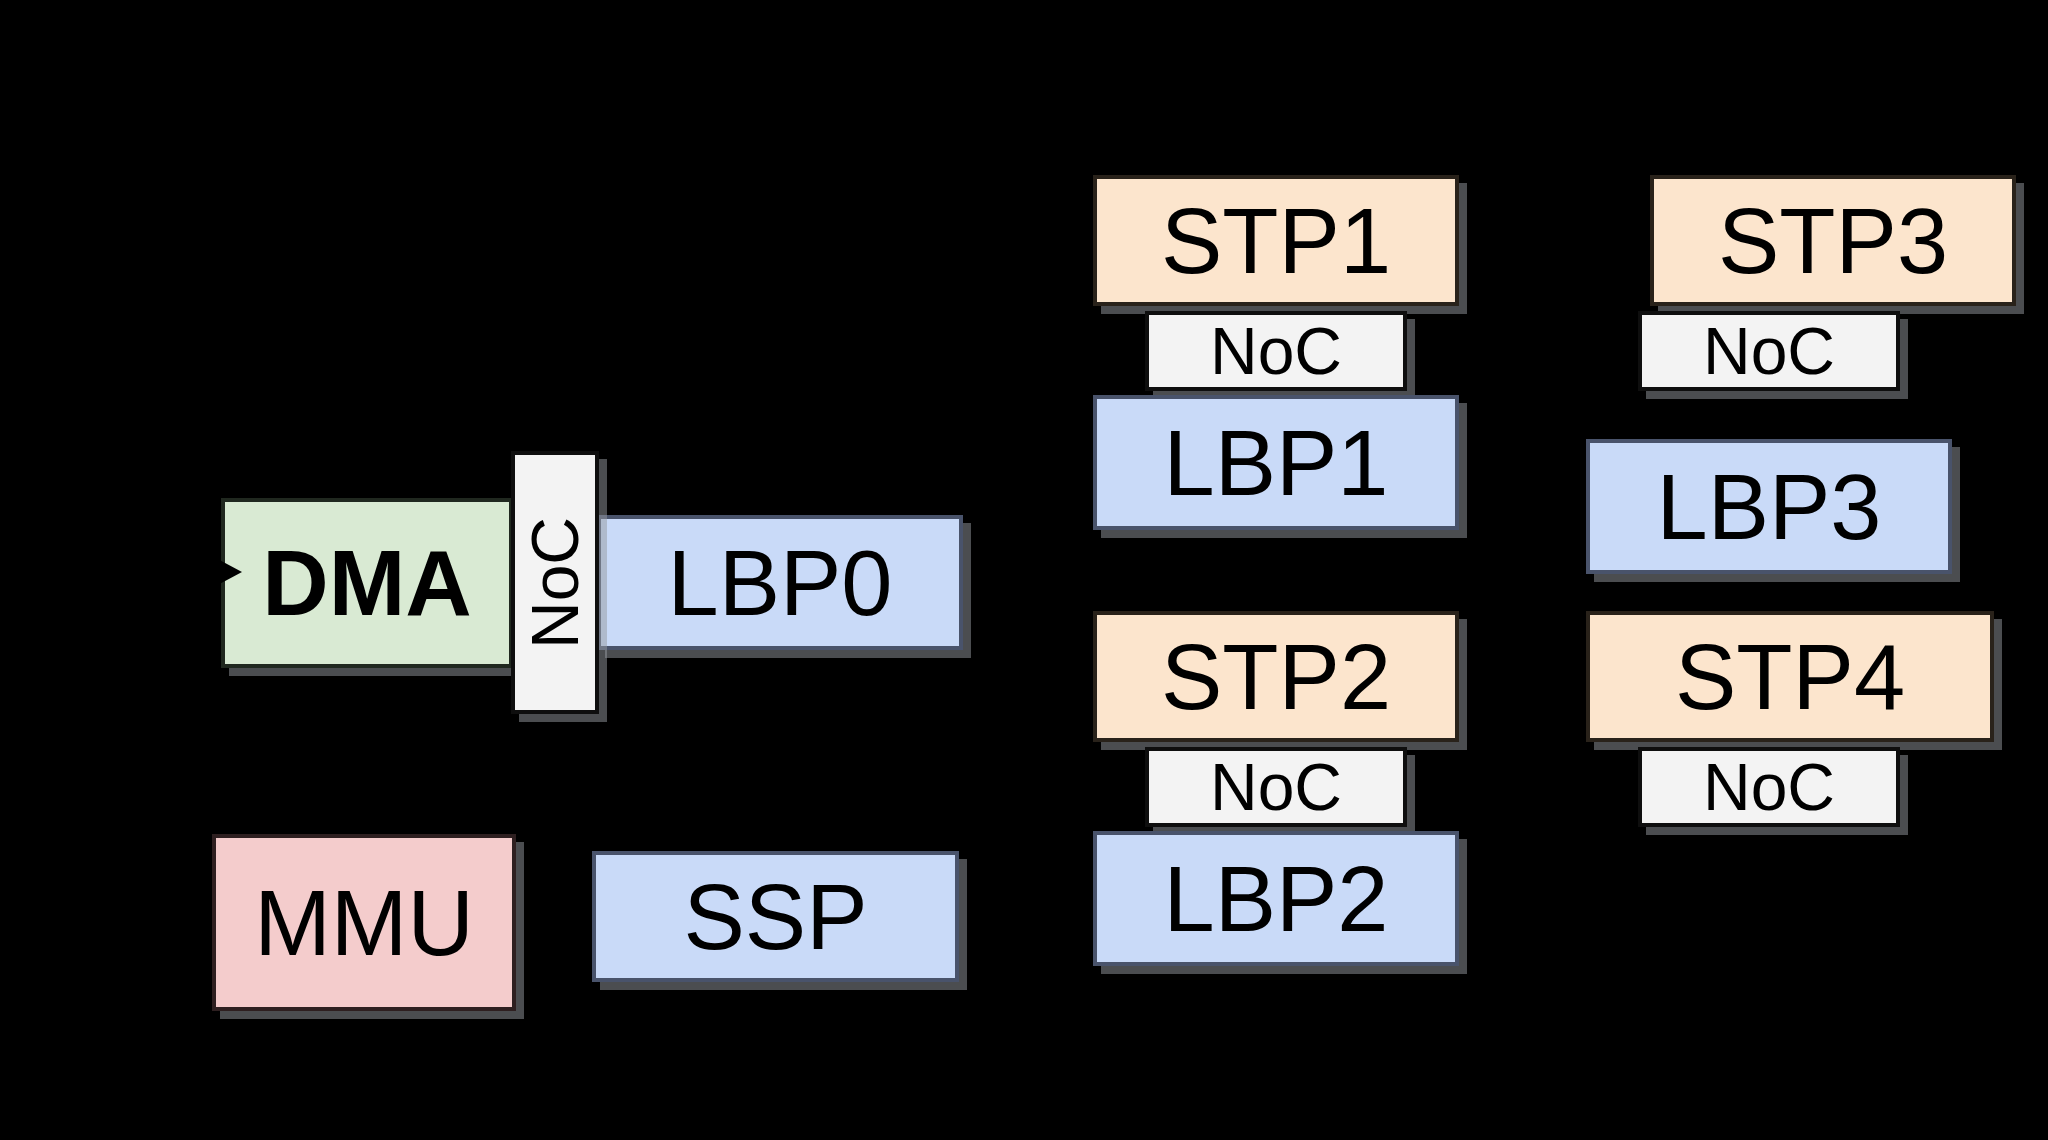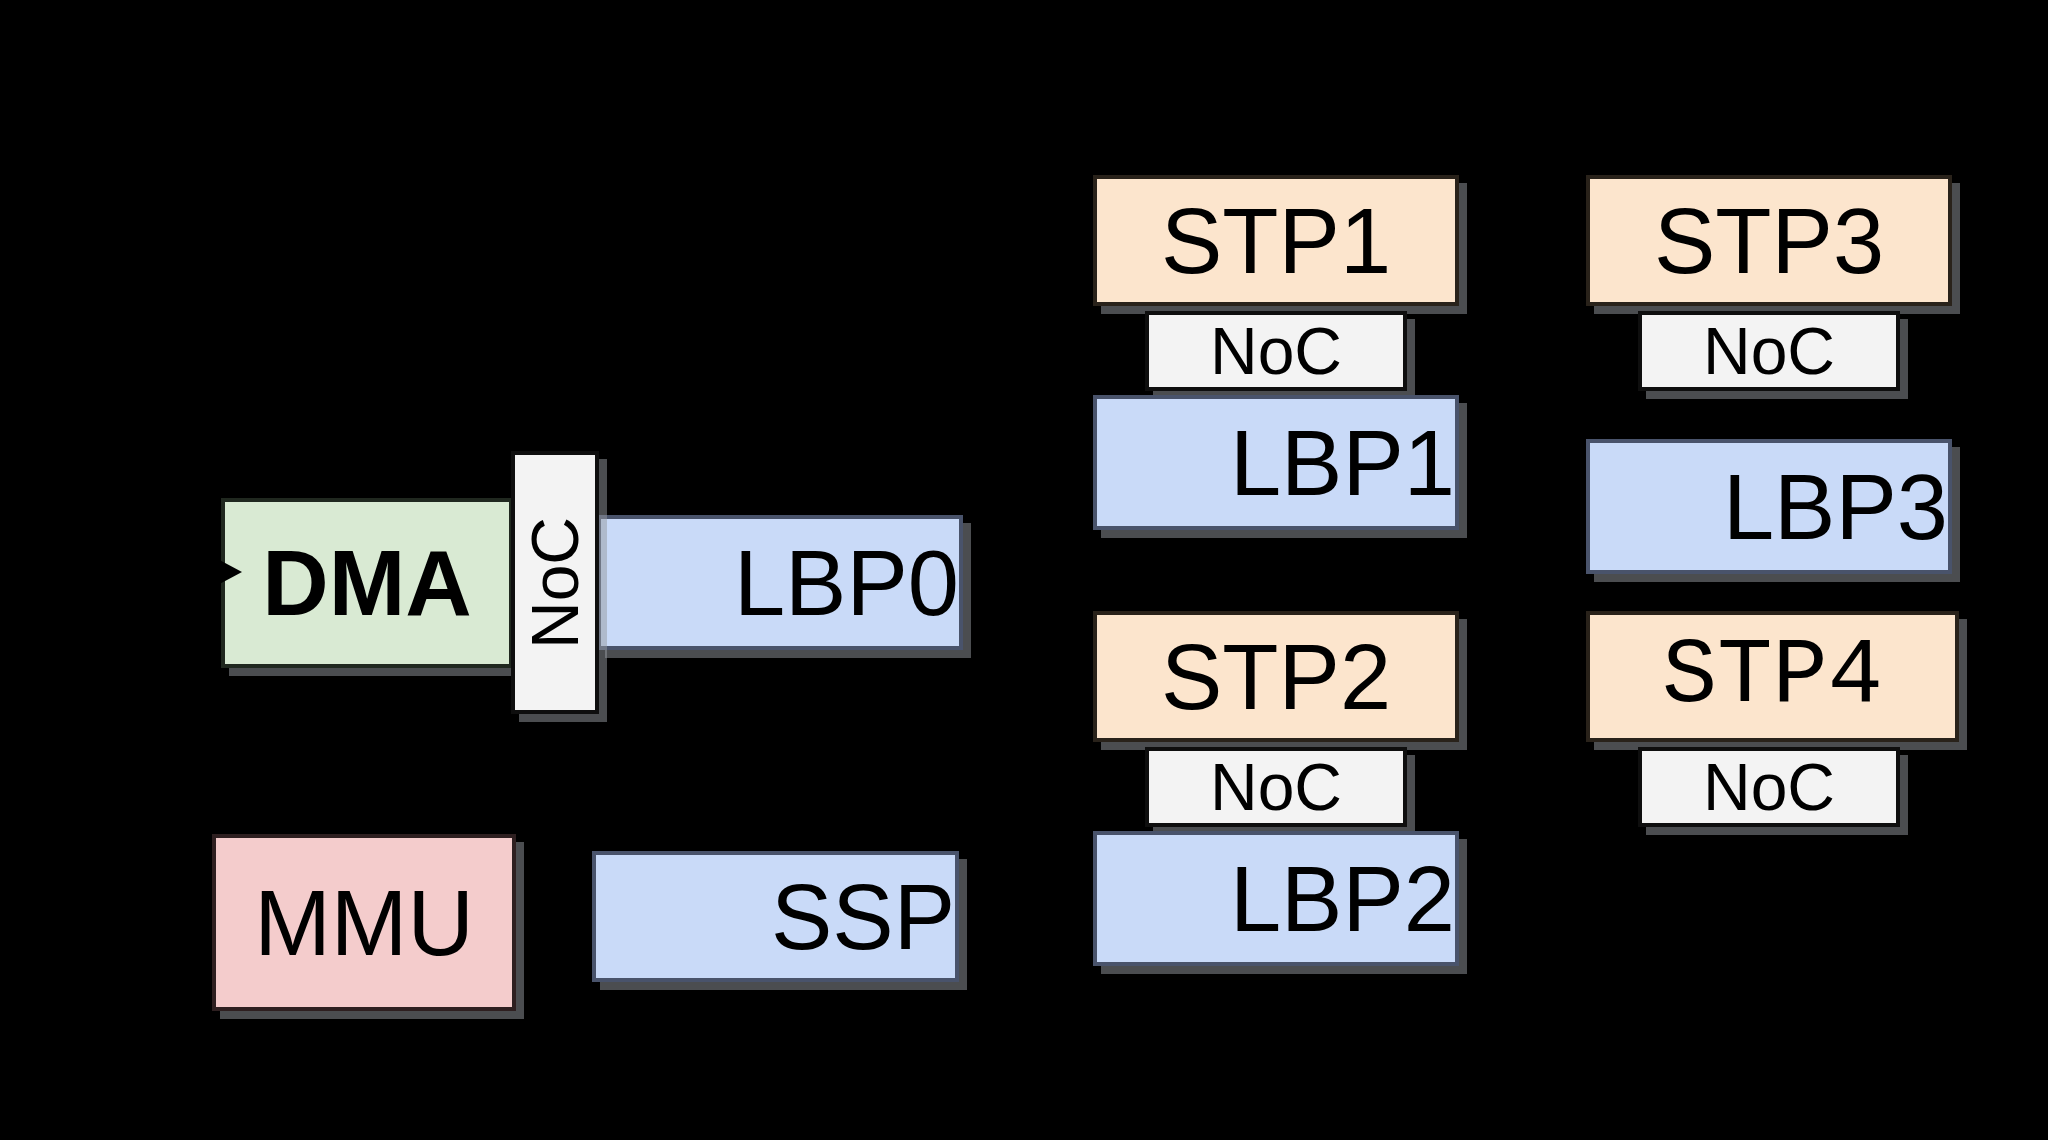--- a/index.html
+++ b/index.html
@@ -20,21 +20,21 @@
     box-sizing: border-box;
     display: flex;
     align-items: center;
     justify-content: center;
     color: #000000;
     border: 4px solid #8b5cf6;
     box-shadow: 8px 8px 0 rgba(150, 153, 160, 0.5);
   }
   .big   { font-size: 92px; line-height: 1; }
   .small { font-size: 66px; line-height: 1; }
-  .blue-border  { border-color: #49536b; justify-content: flex-end; }
+  .blue-border  { border-color: #49536b; }
   .green-border { border-color: #20281f; font-weight: bold; }
   .pink-border  { border-color: #2e1f20; }
   .peach-border { border-color: #29221a; }
   .gray-border  { border-color: #0e0e0e; }
   .vertical-text {
     transform: rotate(-90deg);
     white-space: nowrap;
   }
   .arrowhead {
     position: absolute;
@@ -77,40 +77,40 @@
   <div class="box big peach-border" style="left: 1093px; top: 175px; width: 366px; height: 131px; background: rgb(252, 229, 205);">
     <span class="label">STP1</span>
   </div>
   <div class="box small gray-border" style="left: 1145px; top: 311px; width: 262px; height: 80px; background: rgb(243, 243, 243);">
     <span class="label">NoC</span>
   </div>
   <div class="box big blue-border" style="left: 1093px; top: 395px; width: 366px; height: 135px; background: rgb(201, 218, 248);">
     <span class="label">LBP1</span>
   </div>
 
-  <div class="box big peach-border" style="left: 1586px; top: 175px; width: 366px; height: 131px; background: rgb(252, 229, 205);">
+  <div class="box big peach-border" style="left: 1650px; top: 175px; width: 366px; height: 131px; background: rgb(252, 229, 205);">
     <span class="label">STP3</span>
   </div>
   <div class="box small gray-border" style="left: 1638px; top: 311px; width: 262px; height: 80px; background: rgb(243, 243, 243);">
     <span class="label">NoC</span>
   </div>
   <div class="box big blue-border" style="left: 1586px; top: 395px; width: 366px; height: 135px; background: rgb(201, 218, 248); margin-top: 44px;">
     <span class="label">LBP3</span>
   </div>
 
   <div class="box big peach-border" style="left: 1093px; top: 611px; width: 366px; height: 131px; background: rgb(252, 229, 205);">
     <span class="label">STP2</span>
   </div>
   <div class="box small gray-border" style="left: 1145px; top: 747px; width: 262px; height: 80px; background: rgb(243, 243, 243);">
     <span class="label">NoC</span>
   </div>
   <div class="box big blue-border" style="left: 1093px; top: 831px; width: 366px; height: 135px; background: rgb(201, 218, 248);">
     <span class="label">LBP2</span>
   </div>
 
-  <div class="box big peach-border" style="left: 1586px; top: 611px; width: 373px; height: 131px; background: rgb(252, 229, 205); font-family: Liberation Mono, monospace;">
+  <div class="box big peach-border" style="left: 1586px; top: 611px; width: 408px; height: 131px; background: rgb(252, 229, 205);">
     <span class="label">STP4</span>
   </div>
   <div class="box small gray-border" style="left: 1638px; top: 747px; width: 262px; height: 80px; background: rgb(243, 243, 243);">
     <span class="label">NoC</span>
   </div>
 
 </div>
 
 </body></html>

